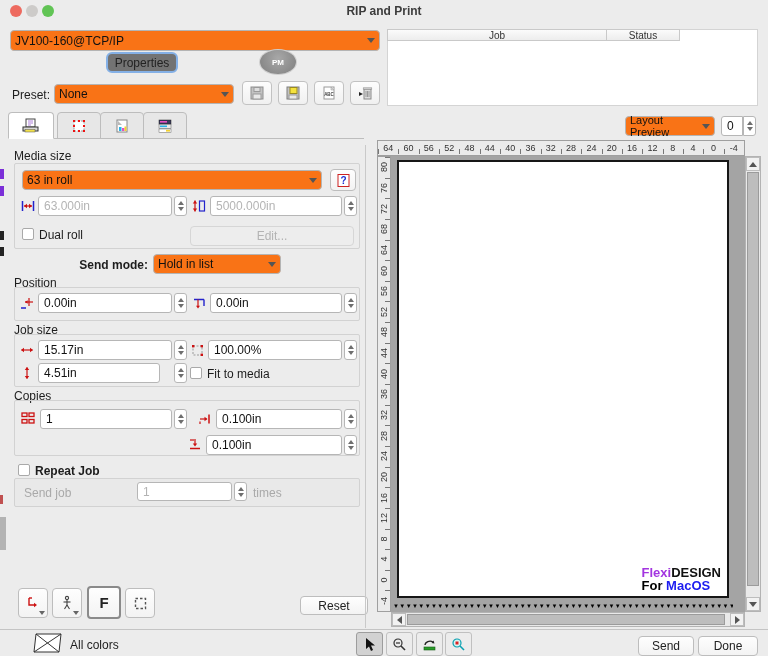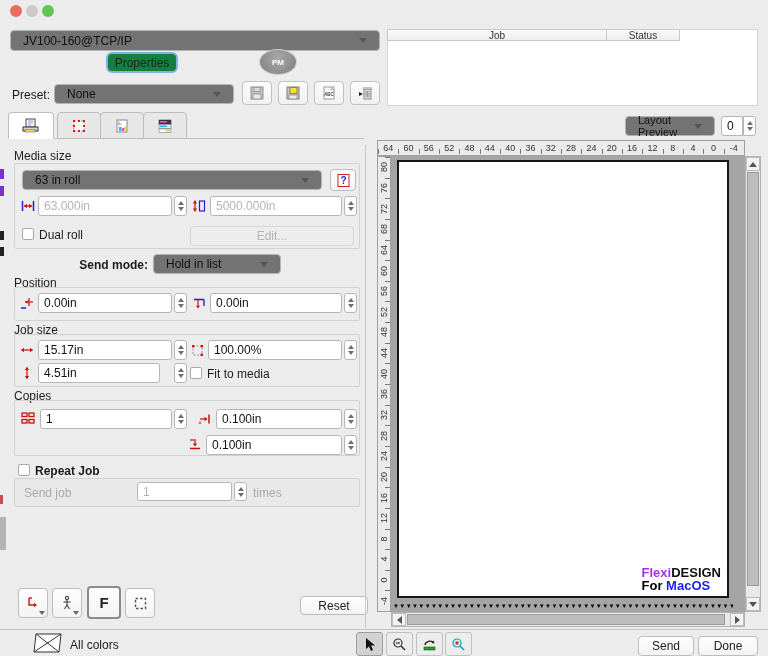--- a/index.html
+++ b/index.html
@@ -6,21 +6,21 @@
   body{font-family:"Liberation Sans", sans-serif; background:#d8d8d8;}
   .window{position:relative;width:768px;height:656px;background:#ececec;overflow:hidden;font-size:12px;color:#1d1d1d;}
   .abs{position:absolute;}
 
   
   .titlebar{position:absolute;left:0;top:0;width:768px;height:22px;background:#ececec;}
   .tl{position:absolute;top:5px;width:12px;height:12px;border-radius:50%;}
   .title{position:absolute;left:0;right:0;top:4px;text-align:center;font-weight:bold;font-size:12px;color:#3c3c3c;}
 
   
-  .combo{position:absolute;background:#737373;border:1px solid #b4b4b4;border-radius:4px;display:flex;align-items:center;padding:0 12px;box-sizing:border-box;font-size:12px;color:#111;}
+  .combo{position:absolute;background:#f97316;border:1px solid #b4b4b4;border-radius:4px;display:flex;align-items:center;padding:0 4px;box-sizing:border-box;font-size:12px;color:#111;}
   .combo::after{content:"";margin-left:auto;border-left:4px solid transparent;border-right:4px solid transparent;border-top:5px solid #555;}
   .field{position:absolute;background:#fff;border:1px solid #b6b6b6;border-radius:3px;display:flex;align-items:center;padding:0 5px;box-sizing:border-box;font-size:12px;color:#111;}
   .field.dis{color:#b4b4b4;}
   .stepper{position:absolute;width:13px;background:#fff;border:1px solid #b6b6b6;border-radius:3px;display:flex;flex-direction:column;align-items:center;justify-content:center;box-sizing:border-box;}
   .stepper::before{content:"";border-left:3px solid transparent;border-right:3px solid transparent;border-bottom:4px solid #6e6e6e;margin-bottom:2px;}
   .stepper::after{content:"";border-left:3px solid transparent;border-right:3px solid transparent;border-top:4px solid #6e6e6e;}
   .cb{position:absolute;width:12px;height:12px;background:#fff;border:1px solid #a9a9a9;border-radius:2px;box-sizing:border-box;}
   .gbox{position:absolute;border:1px solid #d2d2d2;border-radius:2px;box-sizing:border-box;}
   .lbl{position:absolute;font-size:12px;color:#1d1d1d;white-space:nowrap;}
   .lbl.dis{color:#a9a9a9;}
@@ -75,34 +75,35 @@
 </style>
 </head>
 <body>
 
 <div class="window">
 
   <div class="titlebar">
     <span class="tl" style="left:10px;background:#ed6a5f;"></span>
     <span class="tl" style="left:26px;background:#cdcbc9;"></span>
     <span class="tl" style="left:42px;background:#61c455;"></span>
+    <div class="title">RIP and Print</div>
   </div>
 
   <div class="edge" style="top:169px;width:4px;height:10px;background:#7b2fd8;"></div>
   <div class="edge" style="top:186px;width:4px;height:10px;background:#7b2fd8;"></div>
   <div class="edge" style="top:231px;width:4px;height:9px;background:#232323;"></div>
   <div class="edge" style="top:247px;width:4px;height:9px;background:#232323;"></div>
   <div class="edge" style="top:495px;width:3px;height:9px;background:#c05050;"></div>
   <div class="edge" style="top:517px;width:6px;height:33px;background:#b3b3b3;"></div>
 
   <div class="combo" style="left:10px;top:30px;width:370px;height:21px;">
     <span>JV100-160@TCP/IP</span>
   </div>
 
-  <div class="btn" style="left:106px;top:52px;width:72px;height:21px;border:2px solid #84b0e6;border-radius:6px;background:#15803d;">
+  <div class="btn" style="left:106px;top:52px;width:72px;height:21px;border:2px solid #84b0e6;border-radius:6px;background:#737373;">
     <span>Properties</span>
   </div>
 
   <div class="pm">
     <span>PM</span>
   </div>
 
   <div class="lbl" style="left:12px;top:88px;">Preset:</div>
   <div class="combo" style="left:54px;top:84px;width:180px;height:20px;">
     <span>None</span>

